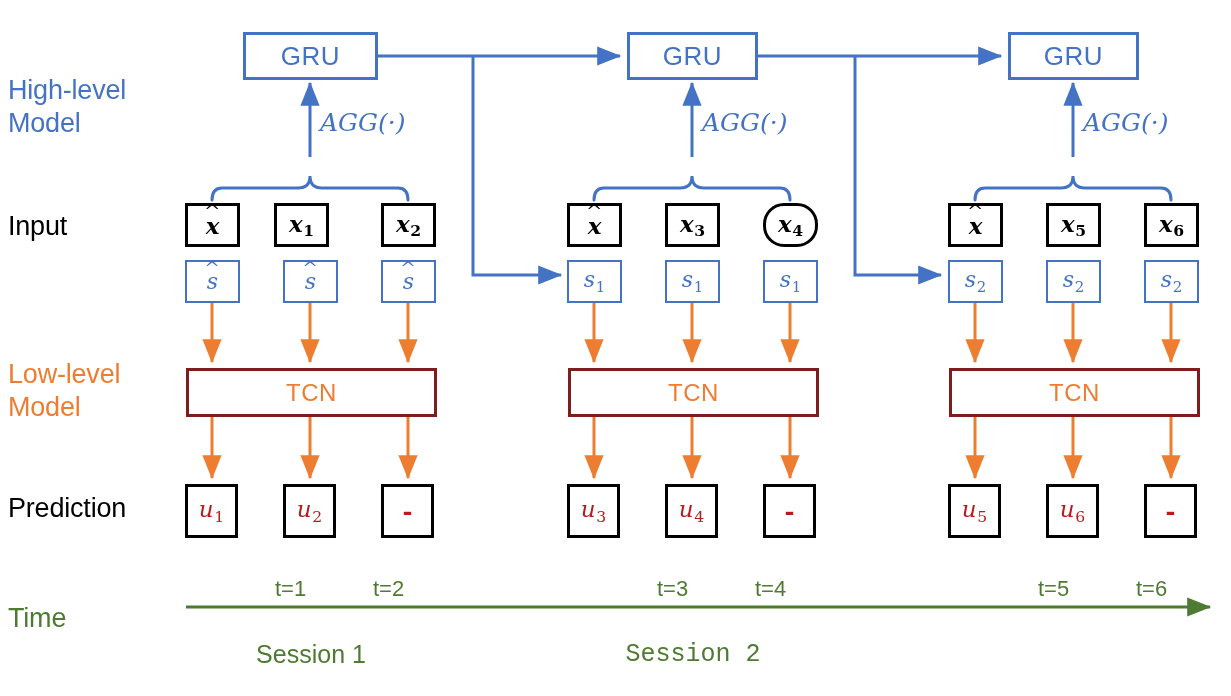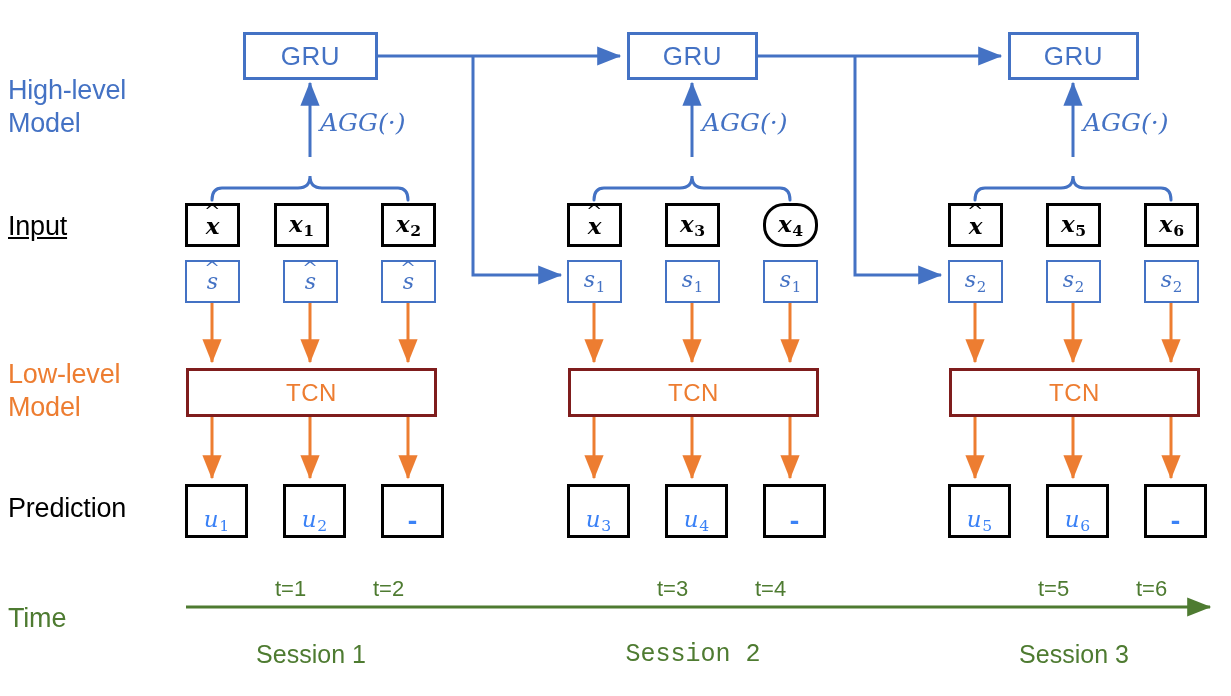--- a/index.html
+++ b/index.html
@@ -22,21 +22,21 @@
 
   
   .row-label {
     position: absolute;
     font-size: 27px;
     line-height: 33px;
     white-space: pre-line;
     letter-spacing: -0.2px;
   }
   .label-high  { left: 8px;  top: 74px;  color: #4472C4; }
-  .label-input { left: 8px;  top: 210px; color: #000000; text-decoration: underline; }
+  .label-input { left: 8px;  top: 210px; color: #000000; }
   .label-low   { left: 8px;  top: 358px; color: #ED7D31; }
   .label-pred  { left: 8px;  top: 492px; color: #000000; }
   .label-time  { left: 8px;  top: 602px; color: #4E7B31; }
 
   
   .box {
     position: absolute;
     box-sizing: border-box;
     display: flex;
     align-items: center;
@@ -69,26 +69,25 @@
   .s-cell {
     border: 2px solid #4472C4;
     color: #4472C4;
     width: 55px; height: 43px;
     font-family: "DejaVu Serif", serif;
     font-style: italic;
     font-size: 22px;
   }
   .u-cell {
     border: 3px solid #000000;
-    color: #3b82f6;
-    width: 63px; height: 54px;
+    color: #b91c1c;
+    width: 53px; height: 54px;
     font-family: "DejaVu Serif", serif;
     font-style: italic;
     font-size: 23px;
-    align-items: flex-end;
   }
   .u-cell.empty { font-style: normal; font-weight: bold; font-size: 24px; }
 
   .sub { font-size: 0.68em; vertical-align: -0.28em; font-style: normal; padding-left: 0.5px; }
   .hatwrap { position: relative; display: inline-block; }
   .hatwrap .hat {
     position: absolute;
     left: 50%; top: -0.60em;
     transform: translateX(-52%);
     font-style: normal;
@@ -307,15 +306,14 @@
 
   <div class="tick" style="left:275px; top:576px;">t=1</div>
   <div class="tick" style="left:373px; top:576px;">t=2</div>
   <div class="tick" style="left:657px; top:576px;">t=3</div>
   <div class="tick" style="left:755px; top:576px;">t=4</div>
   <div class="tick" style="left:1038px; top:576px;">t=5</div>
   <div class="tick" style="left:1136px; top:576px;">t=6</div>
 
   <div class="session" style="left:201px; top:640px;">Session 1</div>
   <div class="session" style="left:583px; top:640px;font-family:Liberation Mono, monospace;">Session 2</div>
-  <div class="session" style="left:964px; top:640px;">Session 3</div>
 
 </div>
 
 </body></html>

